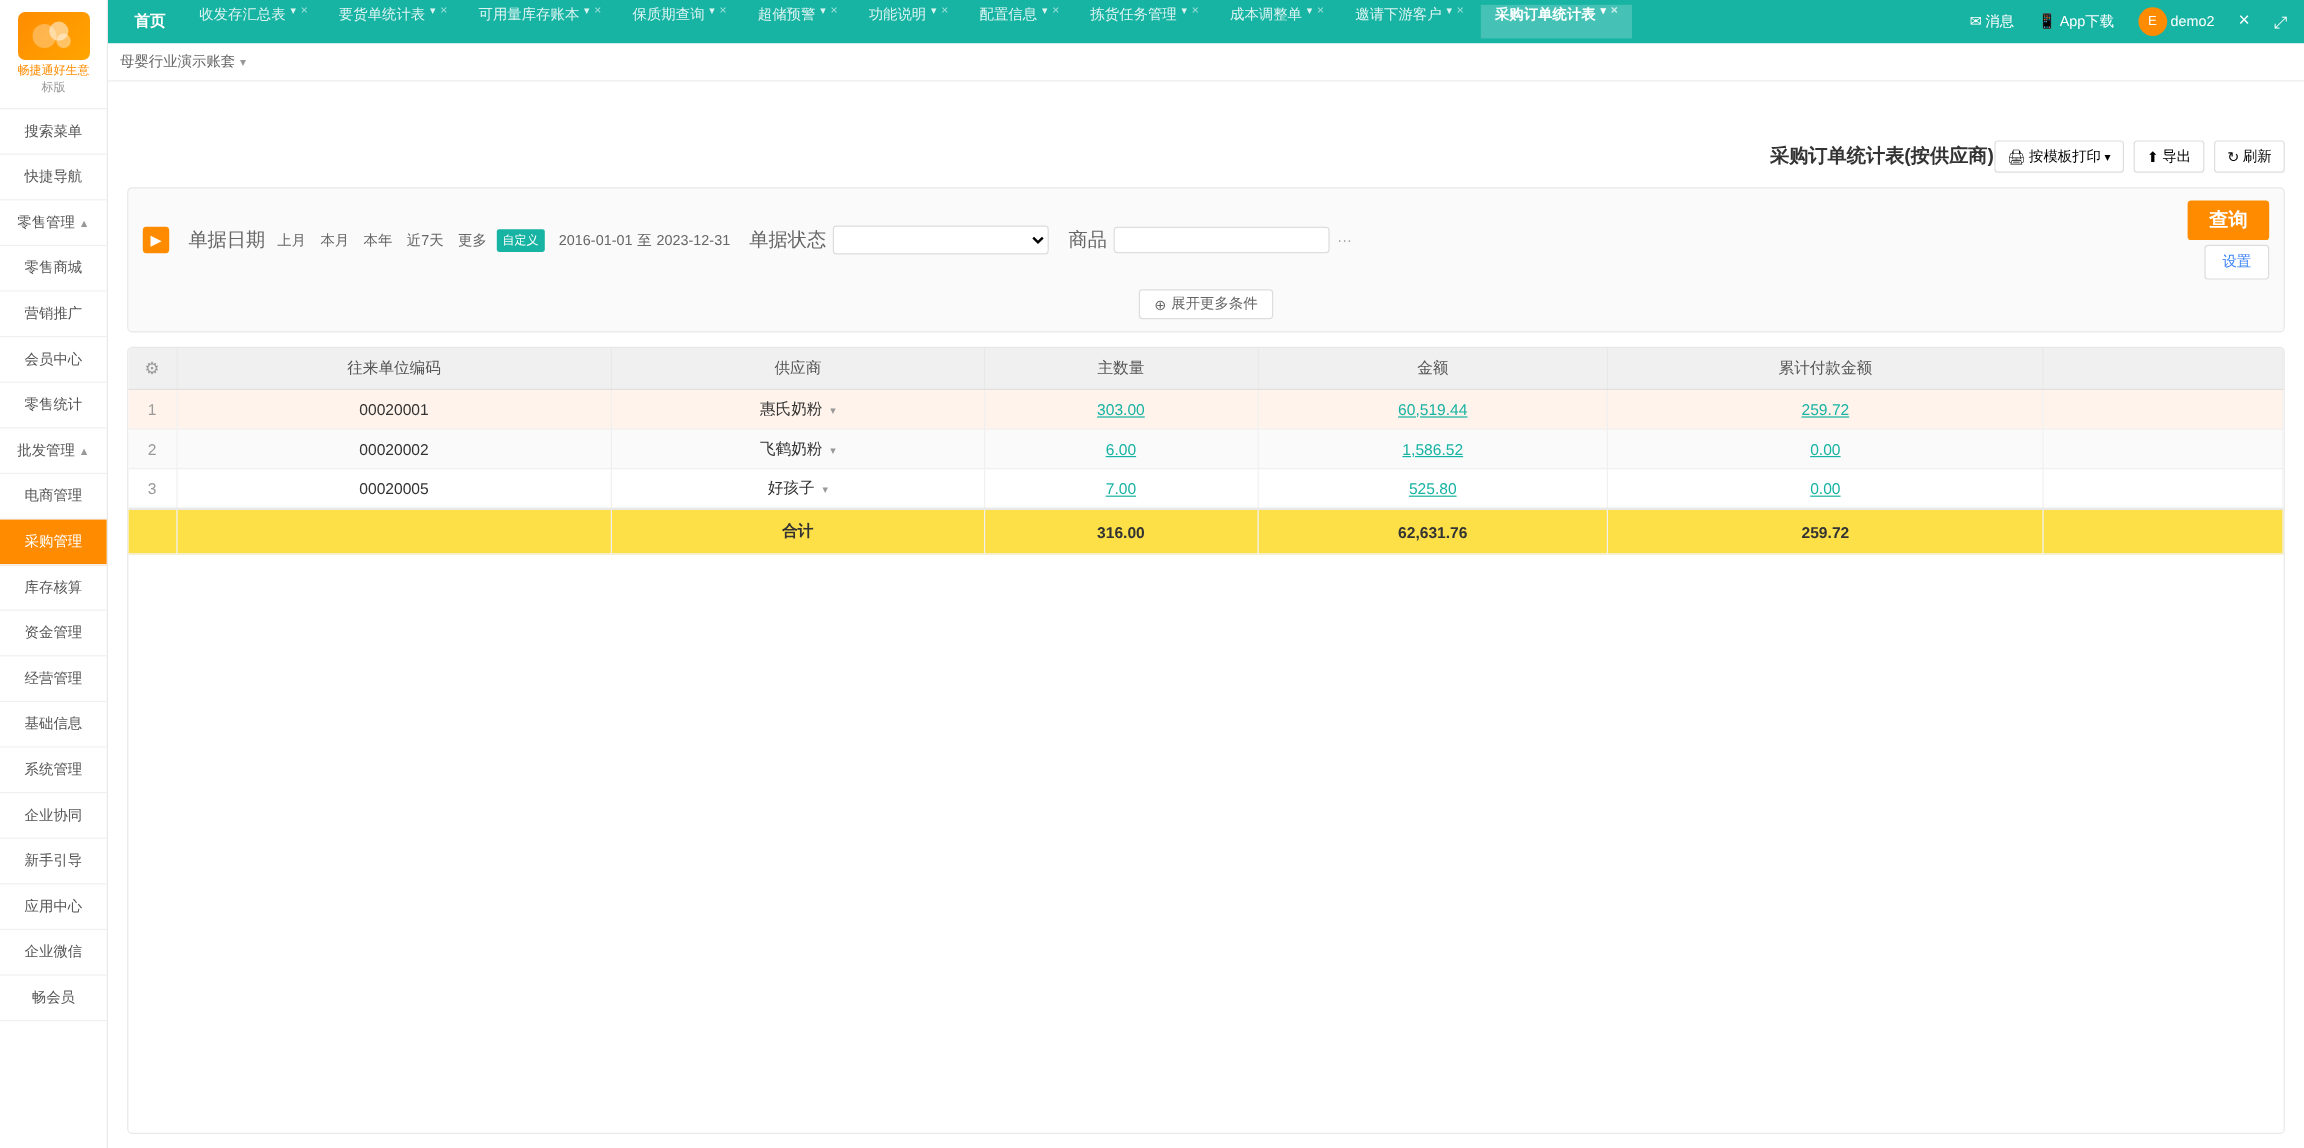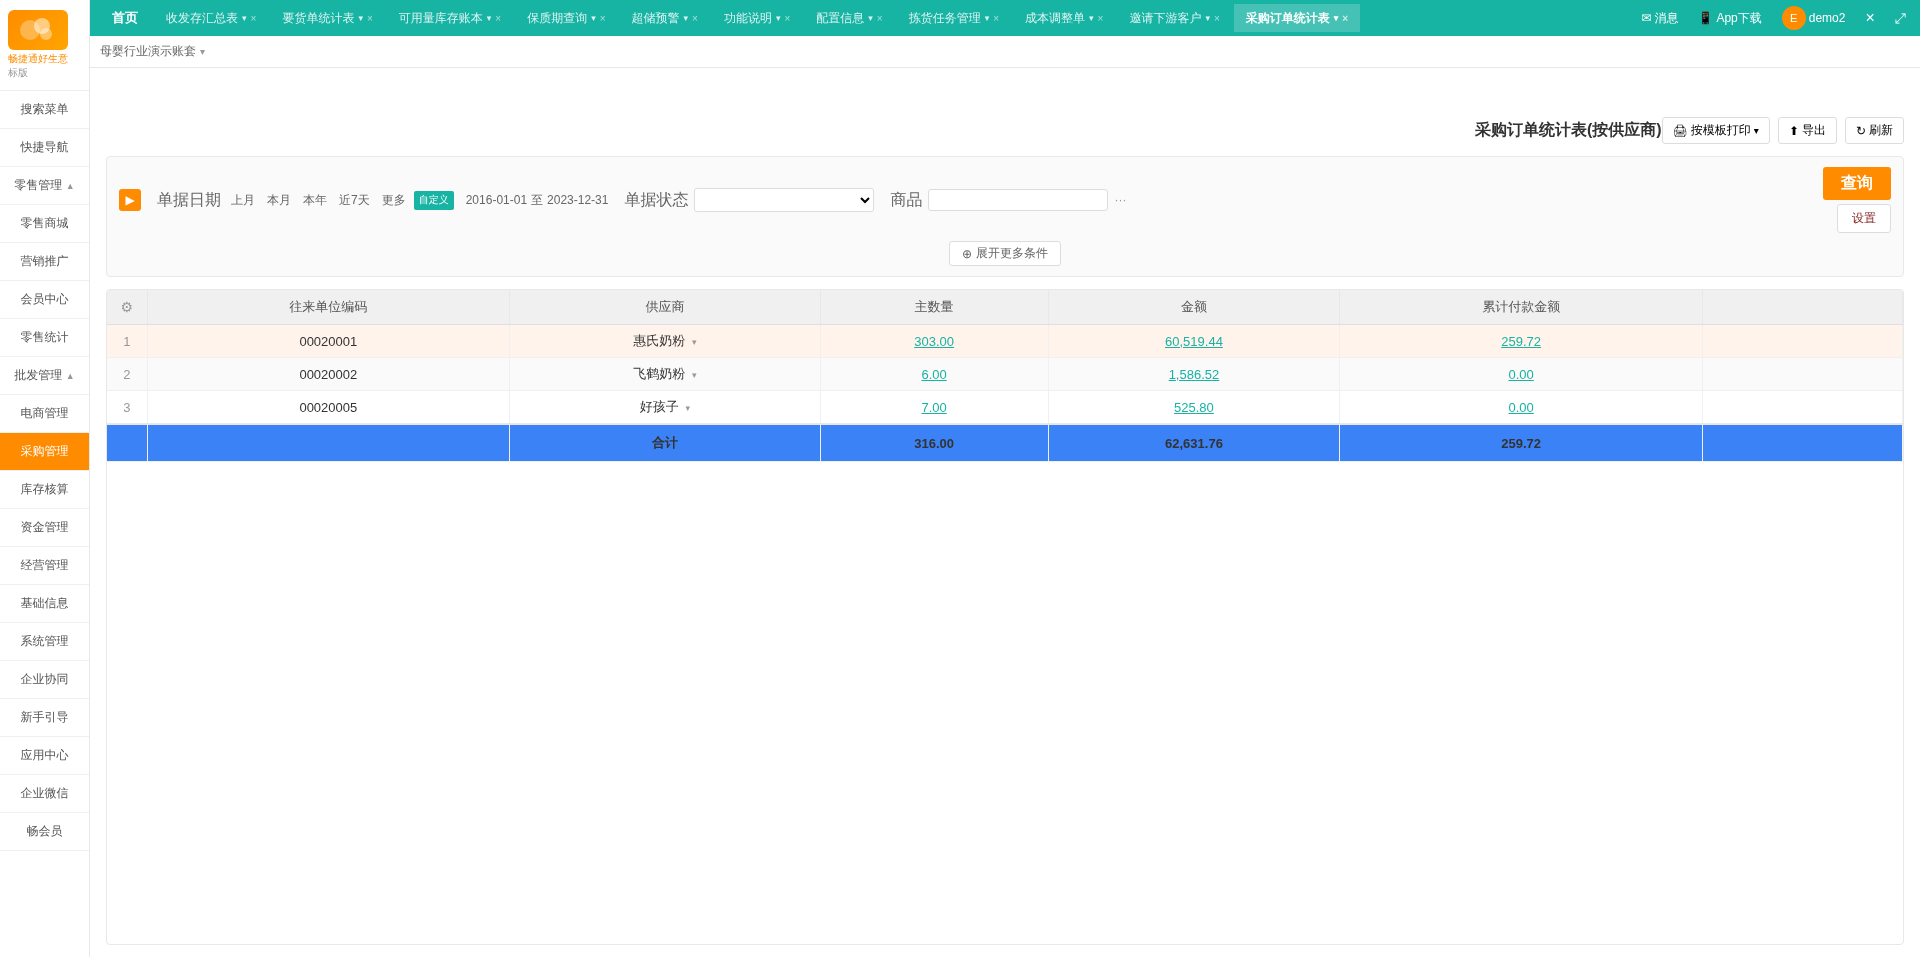--- a/index.html
+++ b/index.html
@@ -1,31 +1,31 @@
 <!DOCTYPE html>
 <html><head>
   <meta charset="utf-8">
   <style>
     * { margin: 0; padding: 0; box-sizing: border-box; }
     body { font-family: 'Microsoft YaHei', Arial, sans-serif; font-size: 13px; background: #f5f5f5; color: #333; width: 1920px; height: 957px; overflow: hidden; display: flex; }
 
     
     .sidebar { width: 90px; background: #fff; display: flex; flex-direction: column; border-right: 1px solid #e8e8e8; flex-shrink: 0; height: 957px; overflow-y: auto; }
-    .sidebar-logo { padding: 10px 8px; border-bottom: 1px solid #eee; display: flex; flex-direction: column; align-items: flex-start; }
+    .sidebar-logo { padding: 10px 8px; border-bottom: 1px solid #eee; display: flex; flex-direction: column; align-items: center; }
     .logo-img { width: 60px; height: 40px; background: linear-gradient(135deg, #ff8c00, #ffa500); border-radius: 6px; display: flex; align-items: center; justify-content: center; color: white; font-size: 10px; font-weight: bold; }
     .logo-text { font-size: 10px; color: #ff8c00; margin-top: 2px; }
     .sidebar-item { padding: 10px 4px; text-align: center; cursor: pointer; border-bottom: 1px solid #f0f0f0; font-size: 12px; color: #555; }
     .sidebar-item.active { background: #ff8c00; color: white; }
 
     
     .main { flex: 1; display: flex; flex-direction: column; overflow: hidden; }
 
     
     .topbar { background: #17b3a3; height: 36px; display: flex; align-items: center; padding: 0 8px; gap: 2px; position: relative; }
-    .topbar-tab { padding: 0 12px; height: 28px; display: flex; align-items: center; font-size: 12px; color: rgba(255,255,255,0.85); cursor: pointer; white-space: nowrap; gap: 4px; }
+    .topbar-tab { padding: 0 12px; height: 28px; display: flex; font-size: 12px; color: rgba(255,255,255,0.85); cursor: pointer; white-space: nowrap; gap: 4px; }
     .topbar-tab.active { background: rgba(255,255,255,0.2); color: white; font-weight: bold; }
     .topbar-tab .close-x { font-size: 10px; opacity: 0.7; }
     .topbar-tab .arrow { font-size: 9px; }
     .topbar-spacer { flex: 1; }
     .topbar-actions { display: flex; gap: 8px; align-items: center; color: white; font-size: 12px; }
     .topbar-action-btn { display: flex; align-items: center; gap: 3px; cursor: pointer; padding: 2px 6px; }
     .topbar-home { padding: 0 14px; height: 36px; display: flex; align-items: center; font-size: 13px; color: white; cursor: pointer; font-weight: bold; }
 
     
     .sub-topbar { background: #fff; height: 32px; display: flex; align-items: center; border-bottom: 1px solid #e8e8e8; padding: 0 10px; gap: 0; }
@@ -47,40 +47,40 @@
     .filter-row { display: flex; align-items: center; gap: 16px; flex-wrap: nowrap; }
     .filter-item { display: flex; align-items: center; gap: 6px; }
     .filter-label { font-size: 16px; color: #666; white-space: nowrap; }
     .date-shortcuts { display: flex; gap: 4px; }
     .date-shortcut { font-size: 12px; color: #666; cursor: pointer; padding: 1px 4px; }
     .date-custom-badge { background: #17b3a3; color: white; font-size: 10px; padding: 2px 5px; border-radius: 2px; cursor: pointer; }
     .date-range { font-size: 12px; color: #666; }
     .filter-select { border: 1px solid #ddd; padding: 3px 8px; border-radius: 3px; font-size: 12px; min-width: 180px; background: white; }
     .filter-input { border: 1px solid #ddd; padding: 3px 8px; border-radius: 3px; font-size: 12px; min-width: 180px; }
     .btn-query { background: #ff8c00; color: white; border: none; padding: 6px 18px; border-radius: 3px; font-size: 16px; cursor: pointer; font-weight: bold; }
-    .btn-settings { background: #fff; border: 1px solid #ddd; padding: 5px 14px; font-size: 12px; cursor: pointer; border-radius: 3px; color: #7f1d1d; display: block; }
+    .btn-settings { background: #fff; border: 1px solid #ddd; padding: 5px 14px; font-size: 12px; cursor: pointer; border-radius: 3px; color: #3b82f6; display: block; }
     .expand-row { display: flex; justify-content: center; margin-top: 8px; }
     .expand-btn { display: flex; align-items: center; gap: 4px; font-size: 12px; color: #666; cursor: pointer; border: 1px solid #ddd; padding: 3px 12px; border-radius: 3px; background: white; }
 
     .query-actions { display: flex; flex-direction: column; gap: 4px; align-items: flex-end; }
 
     
     .table-container { flex: 1; overflow-y: auto; border: 1px solid #e8e8e8; border-radius: 4px; }
     table { width: 100%; border-collapse: collapse; }
     thead tr { background: #f0f0f0; }
     th { padding: 8px 12px; text-align: center; font-size: 13px; font-weight: normal; color: #555; border-bottom: 1px solid #e0e0e0; border-right: 1px solid #e8e8e8; white-space: nowrap; }
     td { padding: 7px 12px; text-align: center; font-size: 13px; border-bottom: 1px solid #f0f0f0; border-right: 1px solid #f0f0f0; }
     tr.row-highlight { background: #fff3eb; }
     tr:not(.row-highlight):nth-child(even) { background: #fafafa; }
     td.num-link { color: #17b3a3; text-decoration: underline; cursor: pointer; }
     td.row-num { color: #999; }
     .settings-icon { color: #999; font-size: 14px; cursor: pointer; }
 
     
-    .table-footer { background: #3b82f6; border-top: 2px solid #e8e8e8; }
+    .table-footer { background: #fde047; border-top: 2px solid #e8e8e8; }
     .table-footer td { font-weight: bold; color: #333; padding: 9px 12px; }
 
     .expand-arrow { background: #ff8c00; color: white; border: none; width: 22px; height: 22px; border-radius: 3px; cursor: pointer; font-size: 12px; display: flex; align-items: center; justify-content: center; }
   </style>
 </head>
 <body>
 
 <div class="sidebar">
   <div class="sidebar-logo">
     <div class="logo-img">

